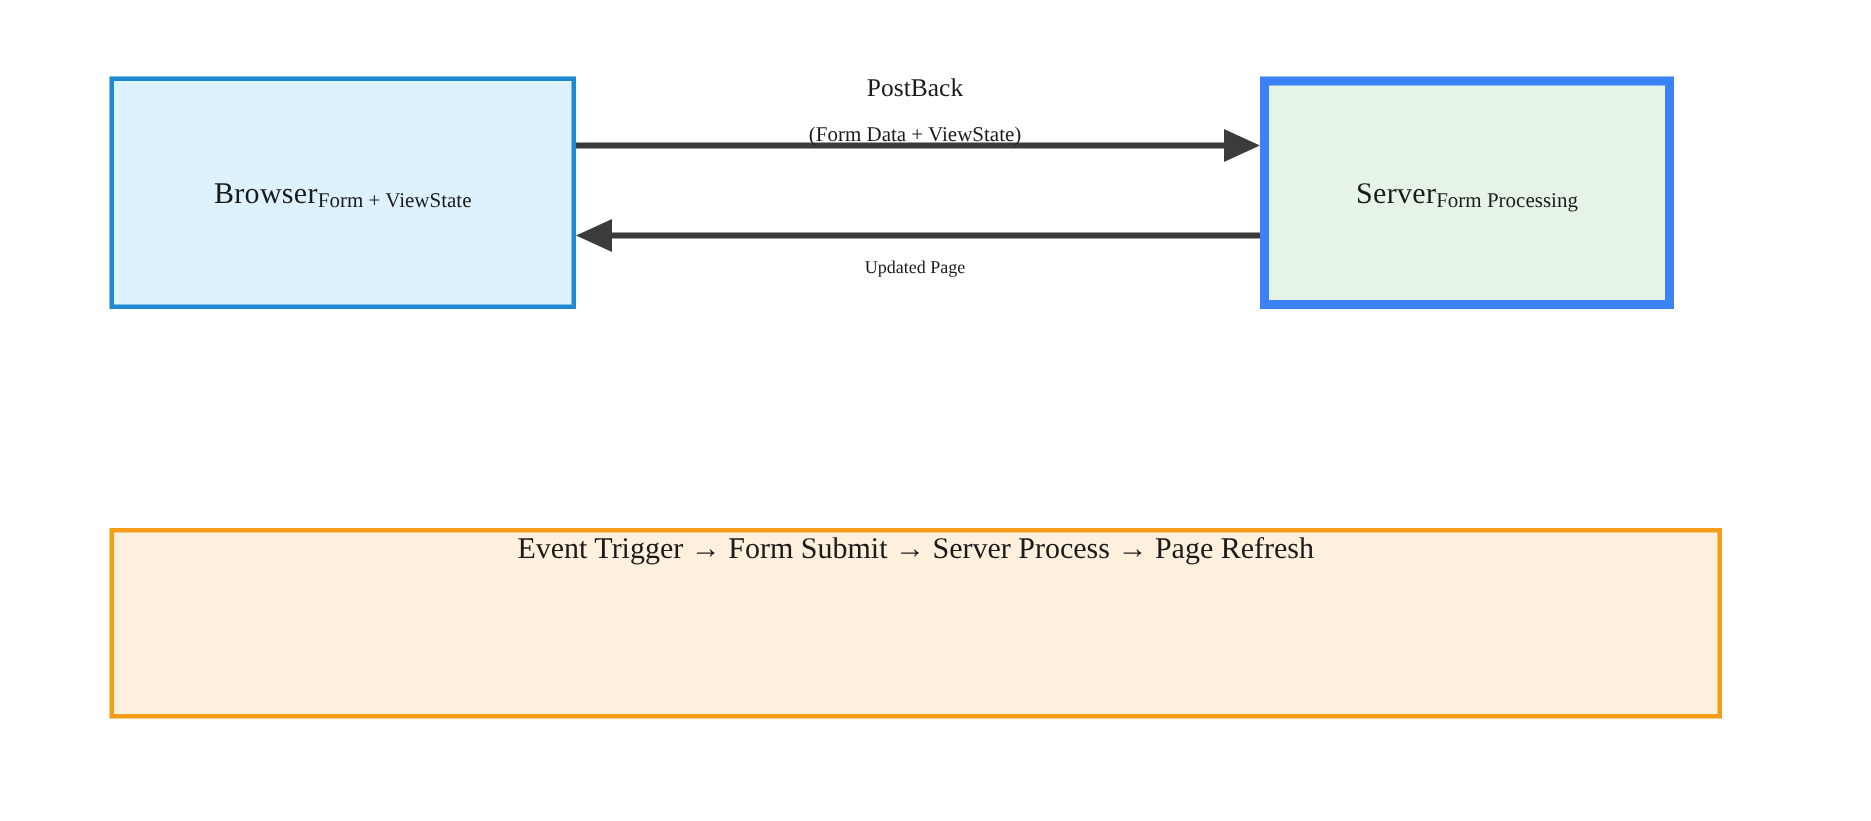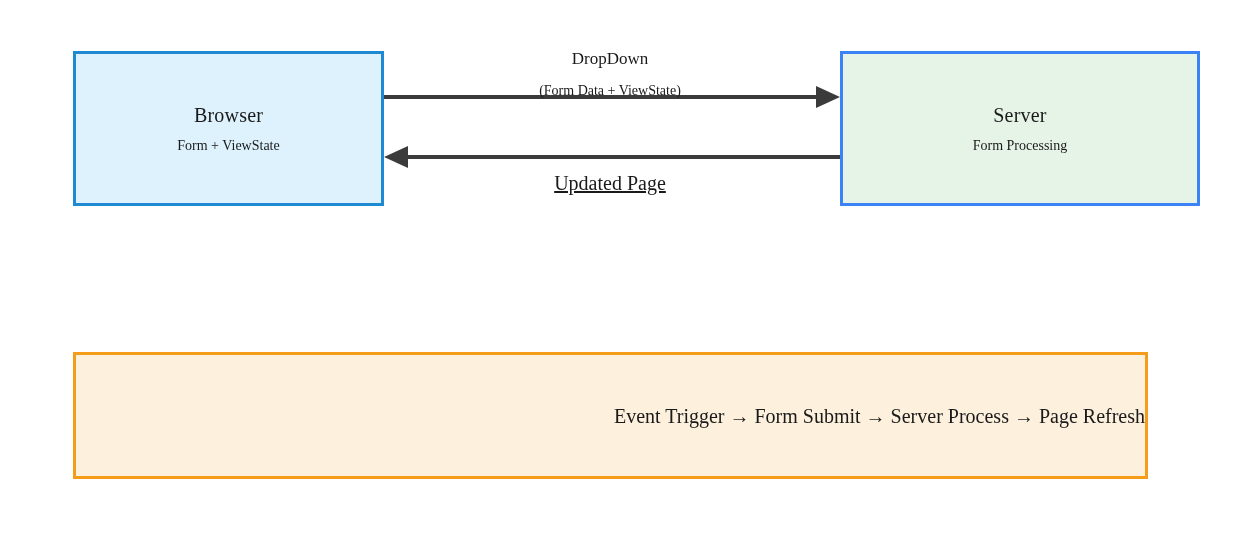--- a/index.html
+++ b/index.html
@@ -20,21 +20,21 @@
     left: 0; top: 0;
     width: 1247px;
     height: 547px;
   }
 
   
   .node {
     position: absolute;
     box-sizing: border-box;
     display: flex;
-    flex-direction: column;
+    flex-direction: row;
     align-items: center;
     justify-content: center;
     text-align: center;
   }
   .node .node-title {
     font-size: 20px;
     line-height: 1.1;
     letter-spacing: .2px;
   }
   .node .node-sub {
@@ -47,24 +47,24 @@
     left: 73px;
     top: 51px;
     width: 311px;
     height: 155px;
     background: #ddf2fd;
     border: 3px solid #1f8ad2;
   }
   #server-node {
     left: 840px;
     top: 51px;
-    width: 360px;
+    width: 276px;
     height: 155px;
     background: #e6f4e7;
-    border: 3px solid #3b82f6;
+    border: 6px solid #3b82f6;
   }
 
   
   .edge-line {
     position: absolute;
     height: 4px;
     background: #3b3b3b;
   }
   .arrowhead {
     position: absolute;
@@ -110,37 +110,35 @@
     top: 49px;
     width: 420px;
   }
   #label-postback .l1 { font-size: 17px; }
   #label-postback .l2 { font-size: 14px; margin-top: 14px; }
 
   #label-response {
     left: 400px;
     top: 172px;
     width: 420px;
-    font-size: 20px;
-    text-decoration: underline;
+    font-size: 12px;
   }
 
   
   #flow-panel {
     position: absolute;
     left: 73px;
     top: 352px;
     width: 1075px;
     height: 127px;
     box-sizing: border-box;
     background: #fdf0dd;
     border: 3px solid #f59c1a;
     display: flex;
-    flex-direction: column;
-    align-items: flex-end;
+    align-items: flex-start;
     justify-content: center;
     text-align: center;
   }
   #flow-panel .flow-main {
     font-size: 20px;
     line-height: 1.1;
   }
   #flow-panel .flow-sub {
     font-size: 15px;
     line-height: 1.1;
@@ -159,21 +157,21 @@
 
   <div class="node" id="server-node">
     <div class="node-title">Server</div>
     <div class="node-sub">Form Processing</div>
   </div>
 
   <div class="edge-line" id="edge-postback-line"></div>
   <div class="arrowhead right" id="edge-postback-head"></div>
 
   <div class="edge-label" id="label-postback">
-    <div class="l1">DropDown</div>
+    <div class="l1">PostBack</div>
     <div class="l2">(Form Data + ViewState)</div>
   </div>
 
   <div class="edge-line" id="edge-response-line"></div>
   <div class="arrowhead left" id="edge-response-head"></div>
 
   <div class="edge-label" id="label-response">Updated Page</div>
 
   <div id="flow-panel">
     <div class="flow-main">Event Trigger → Form Submit → Server Process → Page Refresh</div>

